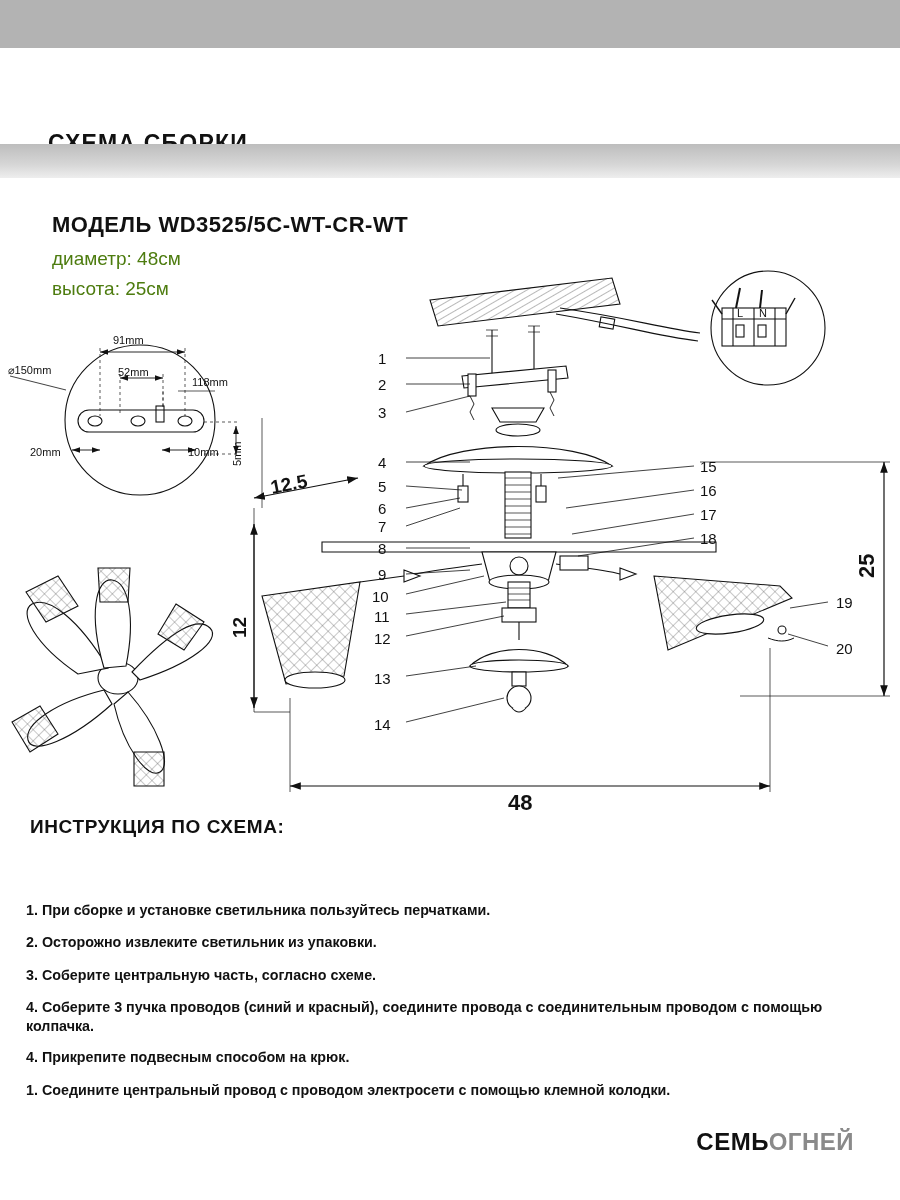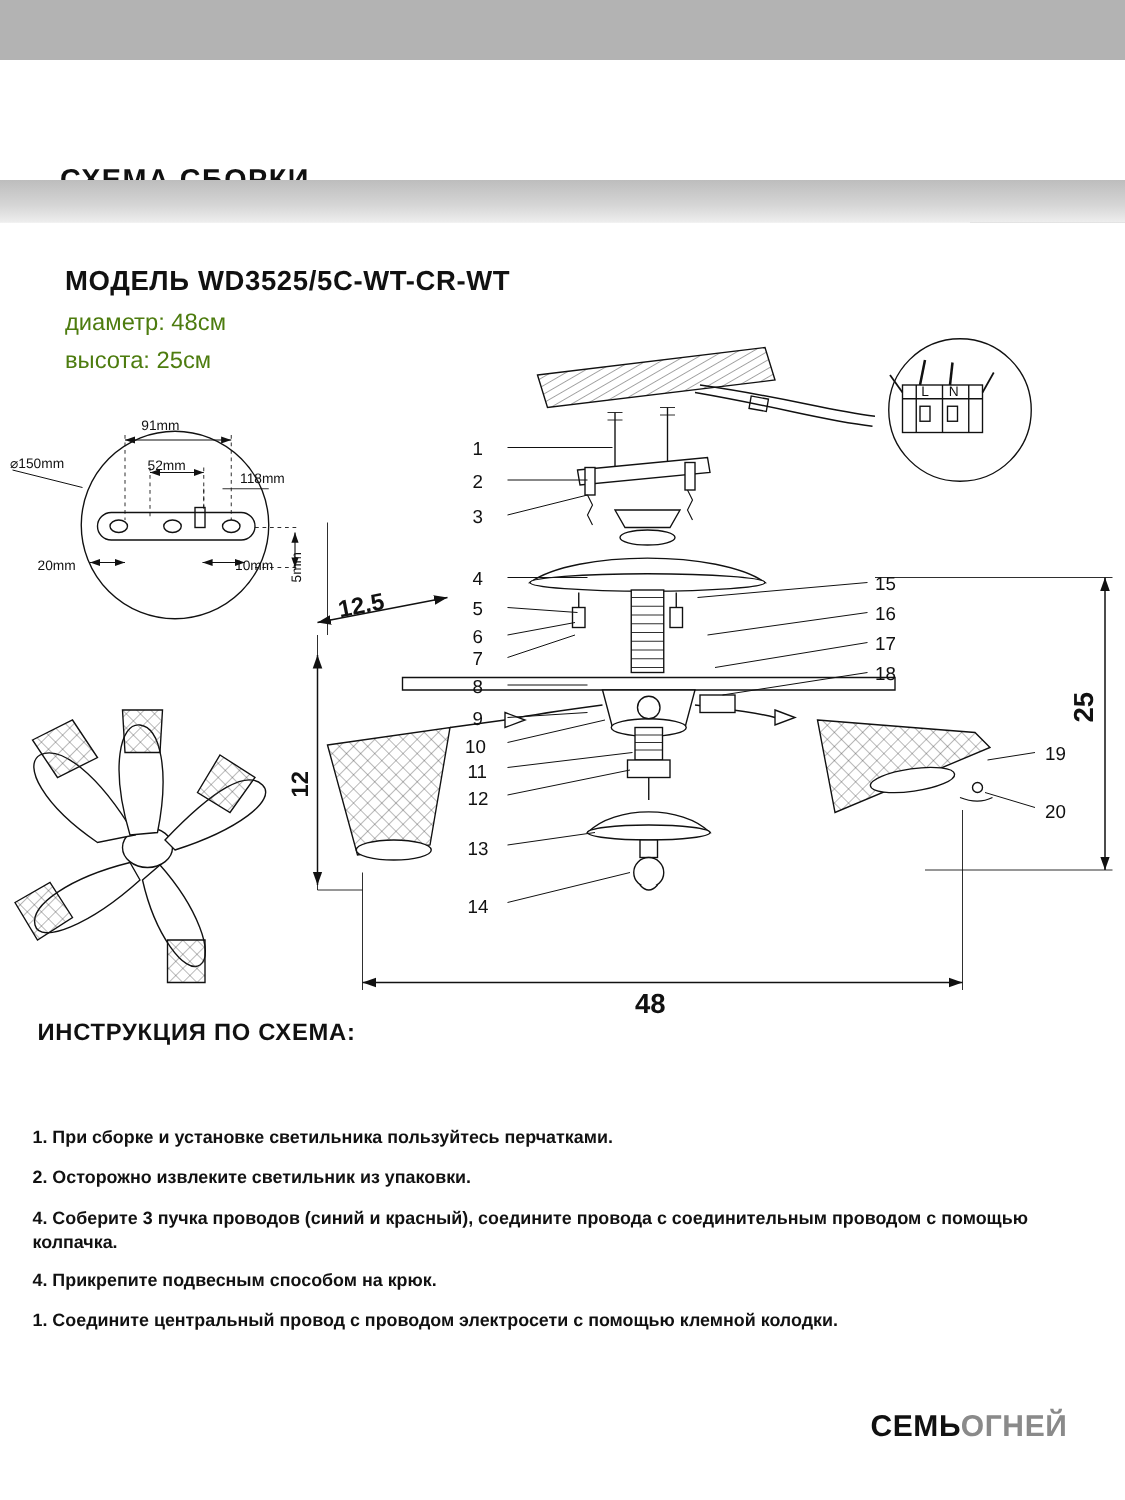--- a/index.html
+++ b/index.html
@@ -389,20 +389,21 @@
       <text class="lbl" x="700" y="342">17</text>
       <text class="lbl" x="700" y="366">18</text>
       <text class="lbl" x="836" y="430">19</text>
       <text class="lbl" x="836" y="476">20</text>
     </svg>
 
     <div class="instr-title">ИНСТРУКЦИЯ ПО СХЕМА:</div>
     <div class="instr-list">
       <span class="instr-item">1. При сборке и установке светильника пользуйтесь перчатками.</span>
       <span class="instr-item">2. Осторожно извлеките светильник из упаковки.</span>
+      <span class="instr-item">3. Соберите центральную часть, согласно схеме.</span>
       <span class="instr-item two-line">4. Соберите 3 пучка проводов (синий и красный), соедините провода с соединительным проводом с помощью колпачка.</span>
       <span class="instr-item">4. Прикрепите подвесным способом  на крюк.</span>
       <span class="instr-item">1. Соедините центральный провод с проводом электросети с помощью клемной колодки.</span>
     </div>
   </div>
 
   <div class="footer-band"></div>
   <div class="logo">
     <span class="bold">СЕМЬ</span><span class="light">ОГНЕЙ</span>
   </div>

